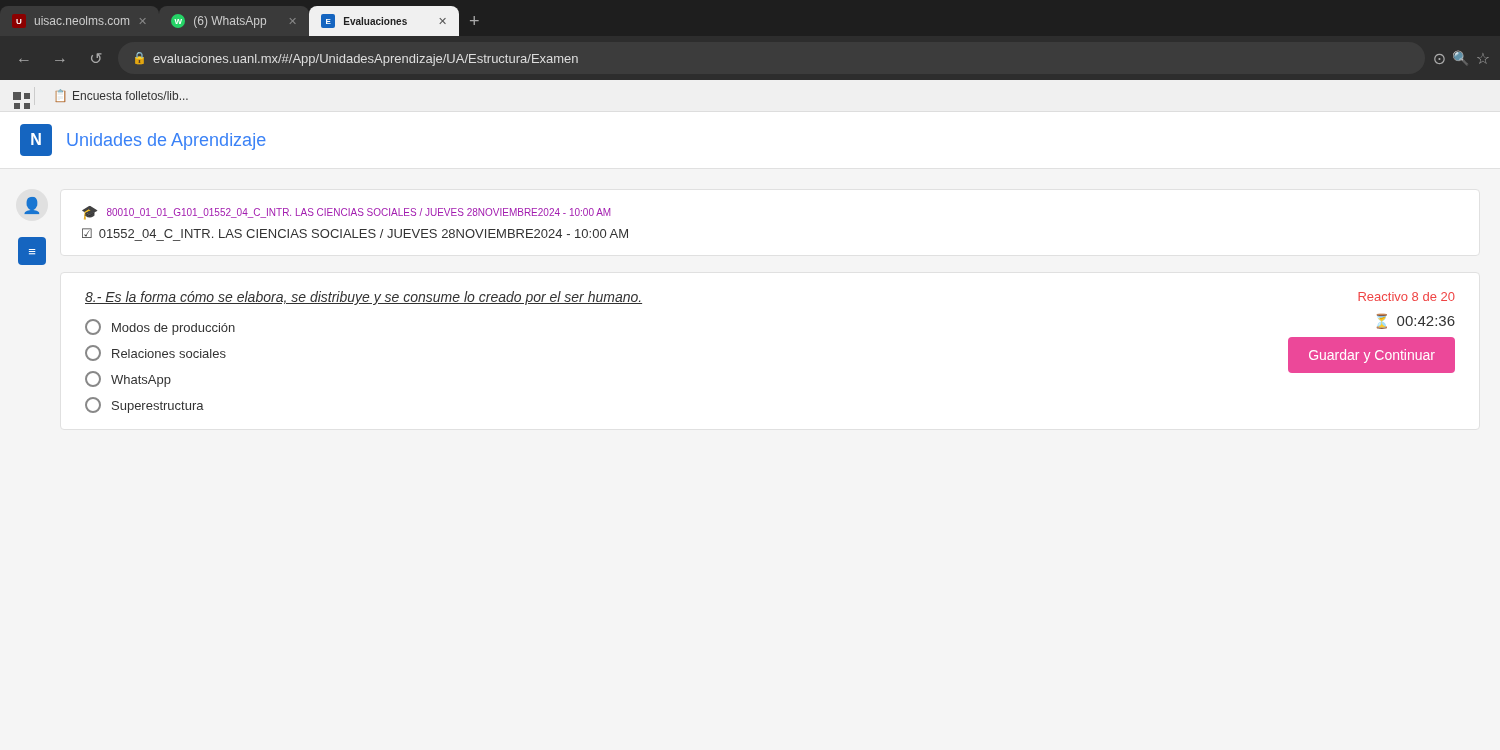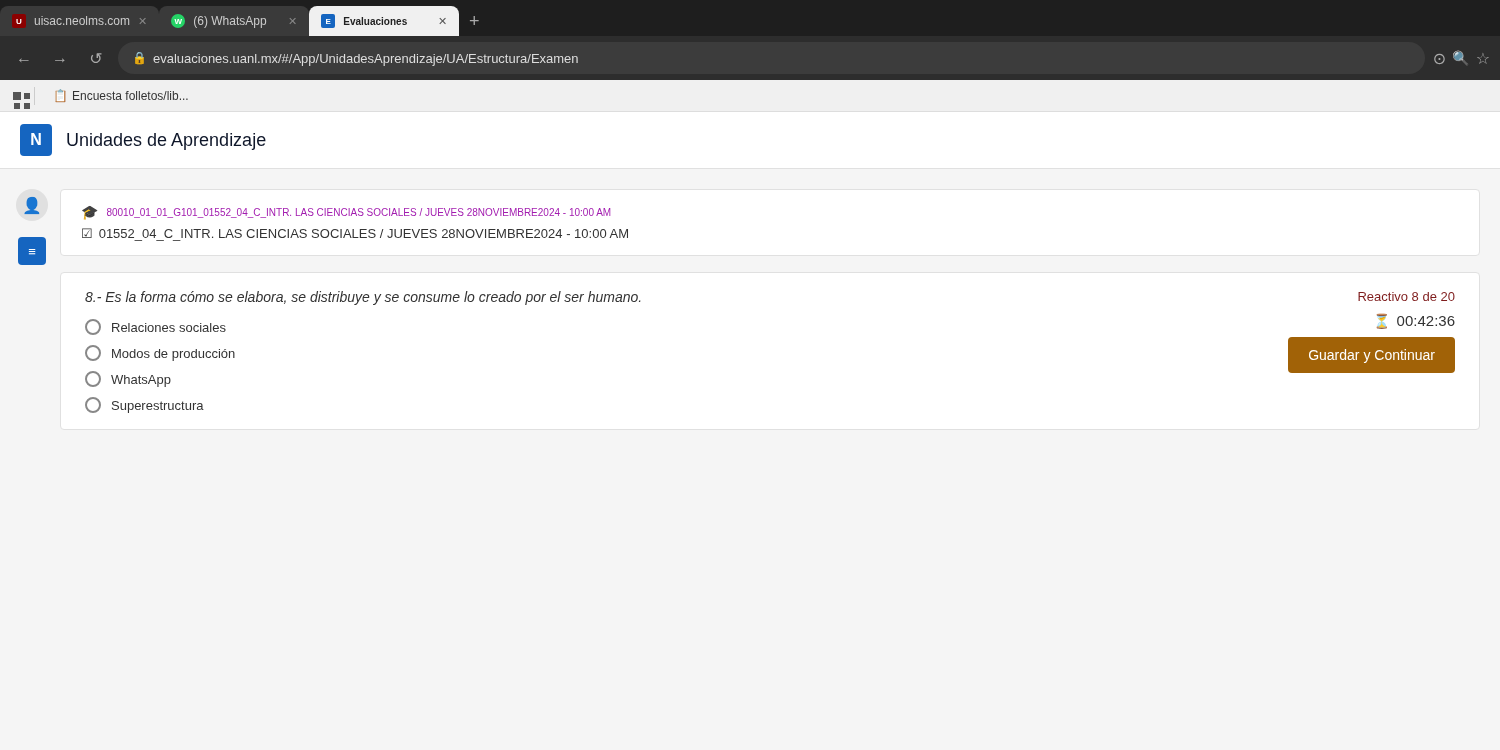--- a/index.html
+++ b/index.html
@@ -155,21 +155,21 @@
       font-size: 16px;
       width: 32px;
       height: 32px;
       display: flex;
       align-items: center;
       justify-content: center;
       border-radius: 4px;
     }
     .app-title {
       font-size: 18px;
-      color: #0f172a;
+      color: #3b82f6;
       font-weight: 400;
     }
 
     
     .main-content {
       padding: 20px 20px 20px 60px;
       display: flex;
       flex-direction: column;
       gap: 0;
       flex: 1;
@@ -239,20 +239,21 @@
       border: 1px solid #e0e0e0;
       border-radius: 4px;
       padding: 16px 24px;
       position: relative;
     }
     .question-text {
       font-size: 14px;
       color: #333;
       margin-bottom: 14px;
       font-style: italic;
+      text-decoration: underline;
     }
     .options-list {
       display: flex;
       flex-direction: column;
       gap: 10px;
     }
     .option-item {
       display: flex;
       align-items: center;
       gap: 10px;
@@ -274,33 +275,33 @@
       position: absolute;
       right: 24px;
       top: 16px;
       display: flex;
       flex-direction: column;
       align-items: flex-end;
       gap: 8px;
     }
     .reactivo-text {
       font-size: 13px;
-      color: #7f1d1d;
+      color: #ef4444;
     }
     .timer-row {
       display: flex;
       align-items: center;
       gap: 6px;
       font-size: 15px;
       color: #333;
       font-weight: 500;
     }
     .timer-icon { color: #555; font-size: 14px; }
     .save-button {
-      background: #a16207;
+      background: #ec4899;
       color: white;
       border: none;
       border-radius: 4px;
       padding: 10px 20px;
       font-size: 14px;
       cursor: pointer;
       font-weight: 500;
       white-space: nowrap;
     }
   </style>
@@ -404,25 +405,25 @@
         </div>
         <button class="save-button">Guardar y Continuar</button>
       </div>
 
       <p class="question-text">8.- Es la forma cómo se elabora, se distribuye y se consume lo creado por el ser humano.</p>
 
       <div class="options-list">
 
       <div class="option-item">
             <span class="radio-circle"></span>
-            <span>Relaciones sociales</span>
+            <span>Modos de producción</span>
           </div>
           <div class="option-item">
             <span class="radio-circle"></span>
-            <span>Modos de producción</span>
+            <span>Relaciones sociales</span>
           </div>
           <div class="option-item">
             <span class="radio-circle"></span>
             <span>WhatsApp</span>
           </div>
           <div class="option-item">
             <span class="radio-circle"></span>
             <span>Superestructura</span>
           </div>
         </div>

